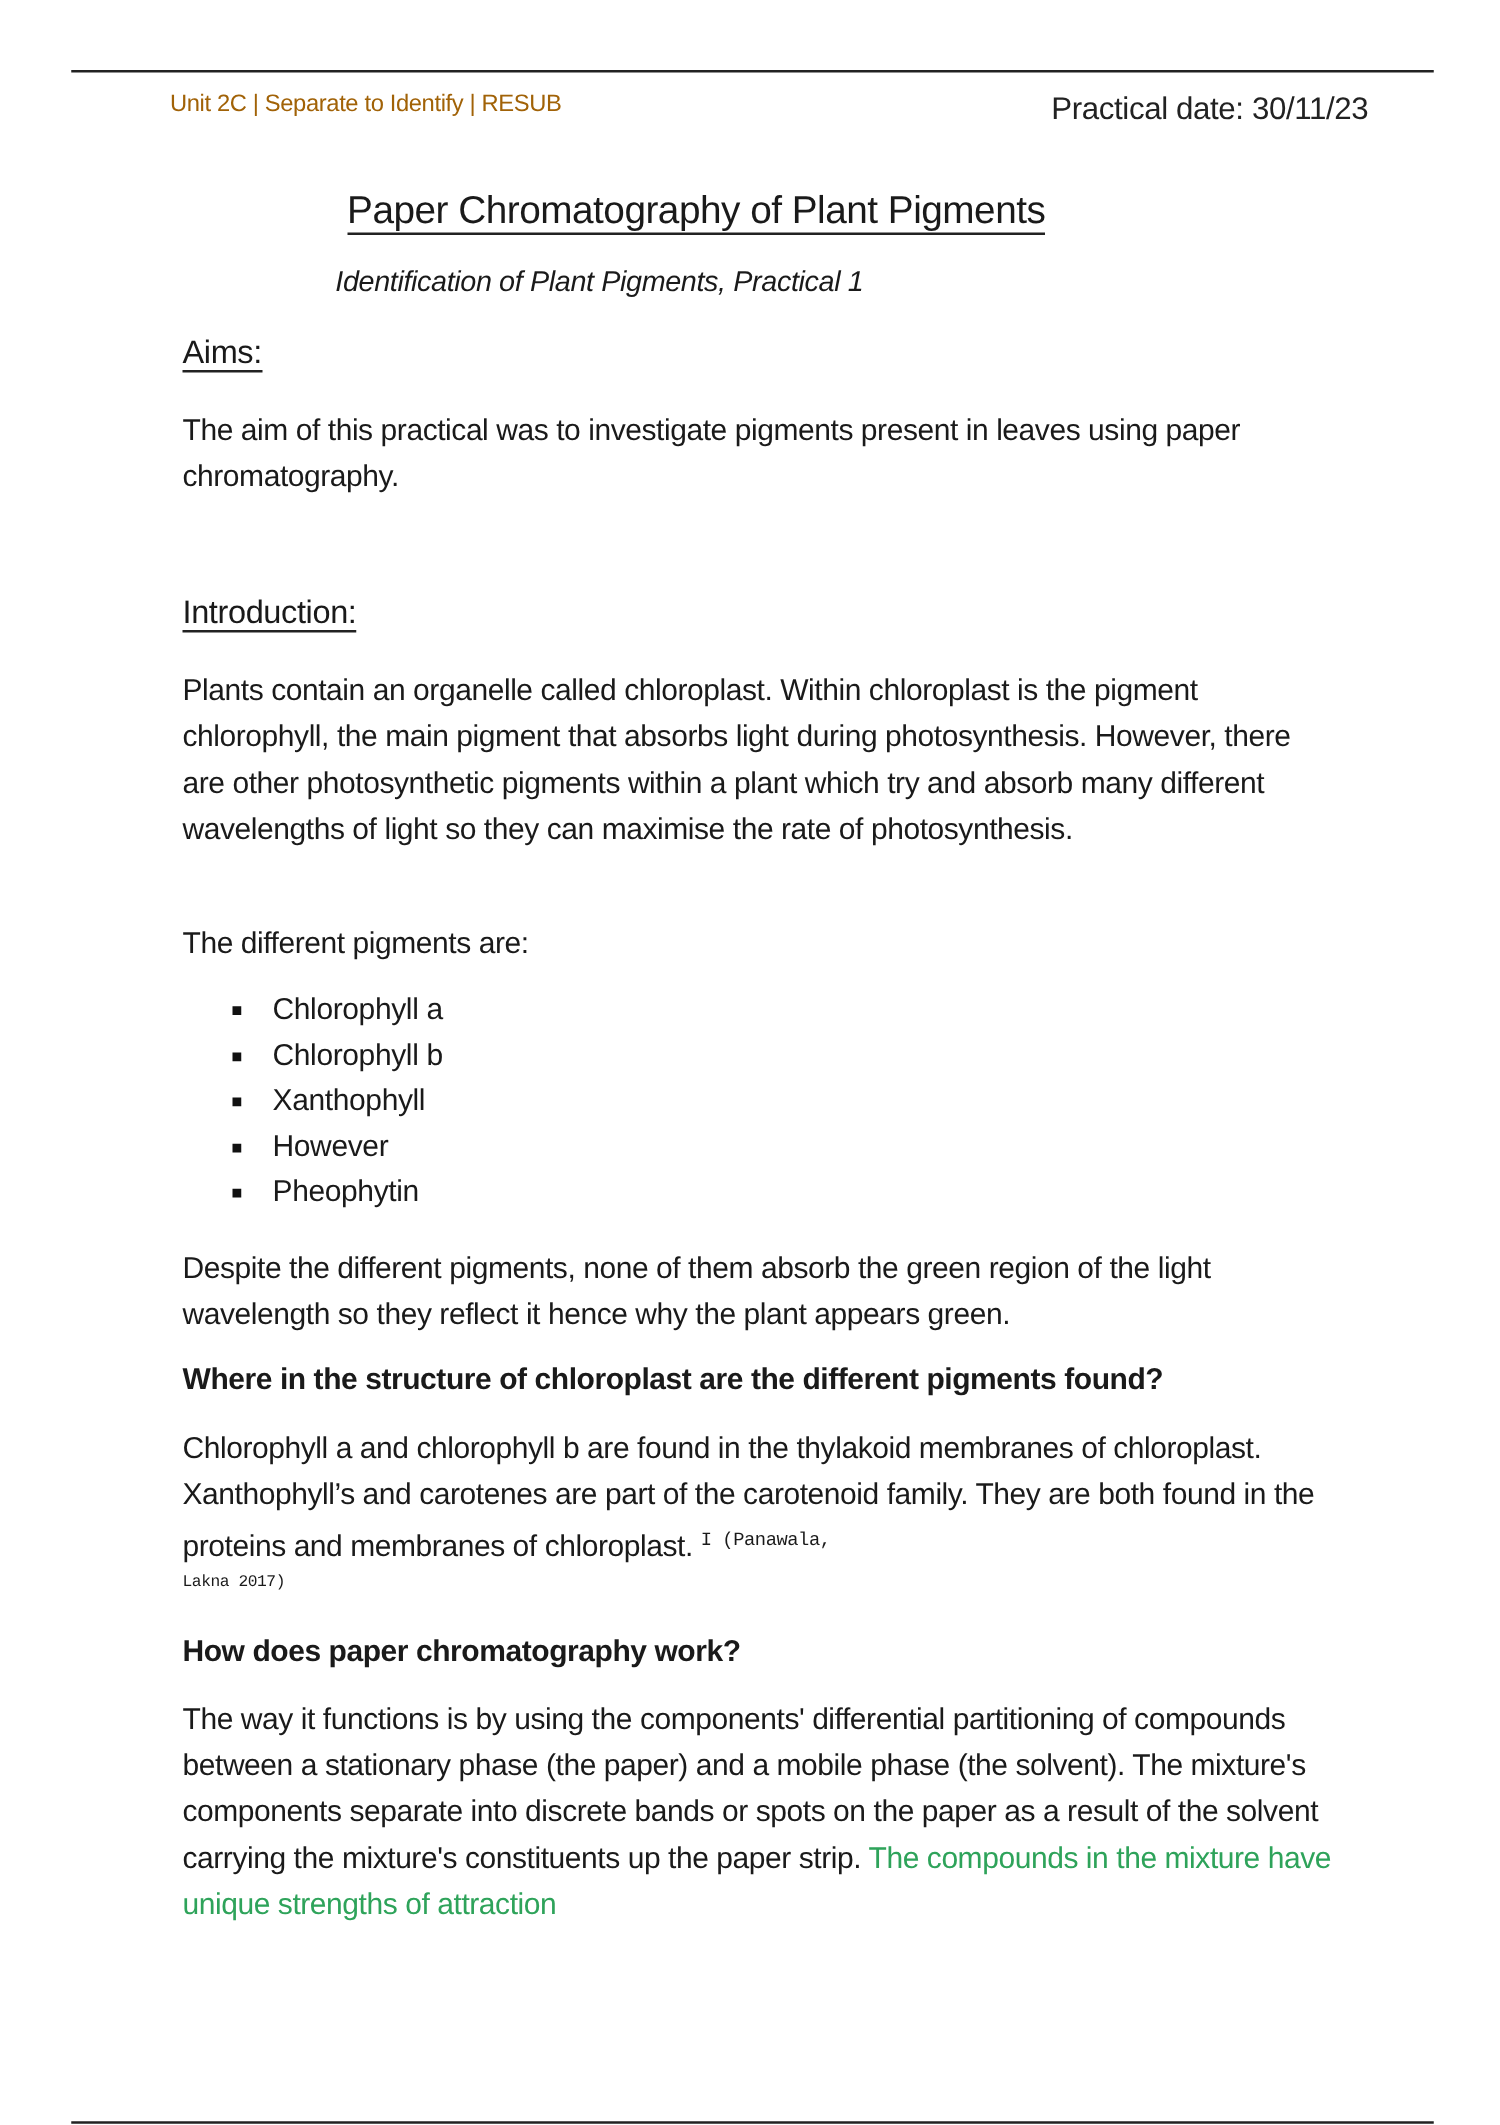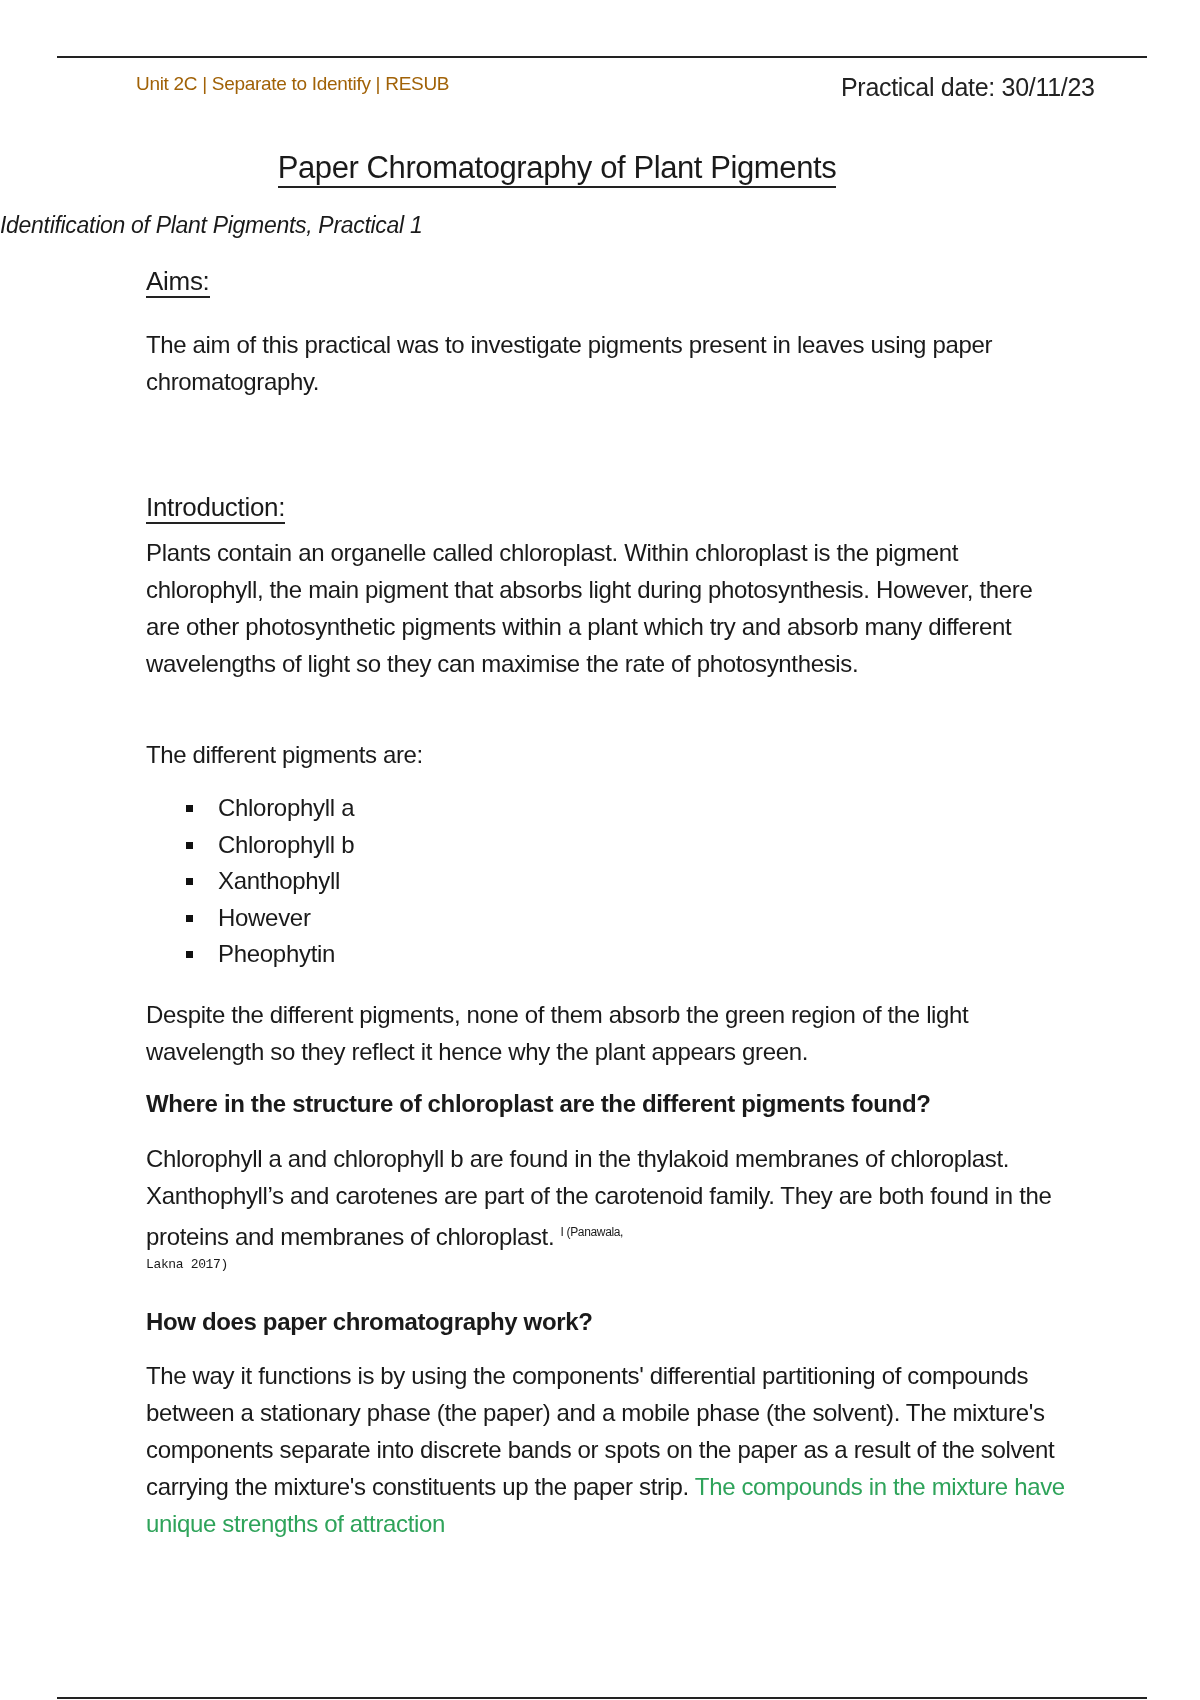--- a/index.html
+++ b/index.html
@@ -4,47 +4,47 @@
 <style>
   html, body { margin: 0; padding: 0; background: #ffffff; }
   body { width: 1200px; height: 1700px; position: relative; overflow: hidden;
          font-family: "Liberation Sans", sans-serif; color: #1a1a1a; }
   .rule-top { position: absolute; left: 57px; top: 56px; width: 1090px; height: 2px; background: #222; }
   .rule-bottom { position: absolute; left: 57px; top: 1697px; width: 1090px; height: 2px; background: #222; }
   .header-left { position: absolute; left: 136px; top: 73px; font-size: 19px; color: #a16207; letter-spacing: -0.3px; }
   .header-right { position: absolute; left: 841px; top: 73px; font-size: 25px; color: #222; letter-spacing: -0.3px; }
   .title { position: absolute; left: 0; width: 1114px; top: 150px; text-align: center; font-size: 31px; }
   .title span { border-bottom: 2px solid #222; padding-bottom: 1px; letter-spacing: -0.4px; }
-  .subtitle { position: absolute; left: 0; width: 959px; top: 212px; font-size: 23px; font-style: italic; letter-spacing: -0.3px; }
+  .subtitle { position: absolute; left: 0; width: 959px; top: 212px; text-align: center; font-size: 23px; font-style: italic; letter-spacing: -0.3px; }
   .h { position: absolute; left: 146px; font-size: 26px; }
   .h span { border-bottom: 2px solid #222; letter-spacing: -0.3px; }
   .p { position: absolute; left: 146px; width: 920px; font-size: 24px; line-height: 37px; letter-spacing: -0.35px; }
   .bold { font-weight: bold; }
   .green { color: #2ea35a; }
-  .cite { font-size: 12px; vertical-align: 9px; }
+  .cite { font-size: 15px; vertical-align: 9px; font-family: Liberation Mono, monospace; }
   .cite2 { font-size: 13px; display: block; line-height: 16px; margin-top: 2px; font-family: Liberation Mono, monospace; }
   ul.list { position: absolute; left: 146px; top: 790px; margin: 0; padding: 0; list-style: none; font-size: 24px; }
   ul.list li { height: 36.6px; line-height: 36px; position: relative; padding-left: 72px; letter-spacing: -0.3px; }
   ul.list li .bullet { position: absolute; left: 40px; top: 15px; width: 7px; height: 7px; background: #111; }
 </style>
 </head>
 <body>
 
 <div class="rule-top"></div>
 
 <div class="header-left">Unit 2C | Separate to Identify | RESUB</div>
 <div class="header-right">Practical date: 30/11/23</div>
 
 <div class="title"><span>Paper Chromatography of Plant Pigments</span></div>
 <div class="subtitle">Identification of Plant Pigments, Practical 1</div>
 
 <div class="h" style="top:266px;"><span>Aims:</span></div>
 <div class="p" style="top:326px;">The aim of this practical was to investigate pigments present in leaves using paper chromatography.</div>
 
-<div class="h" style="top:492px;"><span>Introduction:</span></div>
+<div class="h" style="top:474px;"><span>Introduction:</span></div>
 <div class="p" style="top:534px;">Plants contain an organelle called chloroplast. Within chloroplast is the pigment chlorophyll, the main pigment that absorbs light during photosynthesis. However, there are other photosynthetic pigments within a plant which try and absorb many different wavelengths of light so they can maximise the rate of photosynthesis.</div>
 <div class="p" style="top:736px;">The different pigments are:</div>
 
 <ul class="list">
   <li><span class="bullet"></span><span>Chlorophyll a</span></li>
   <li><span class="bullet"></span><span>Chlorophyll b</span></li>
   <li><span class="bullet"></span><span>Xanthophyll</span></li>
   <li><span class="bullet"></span><span>However</span></li>
   <li><span class="bullet"></span><span>Pheophytin</span></li>
 </ul>

